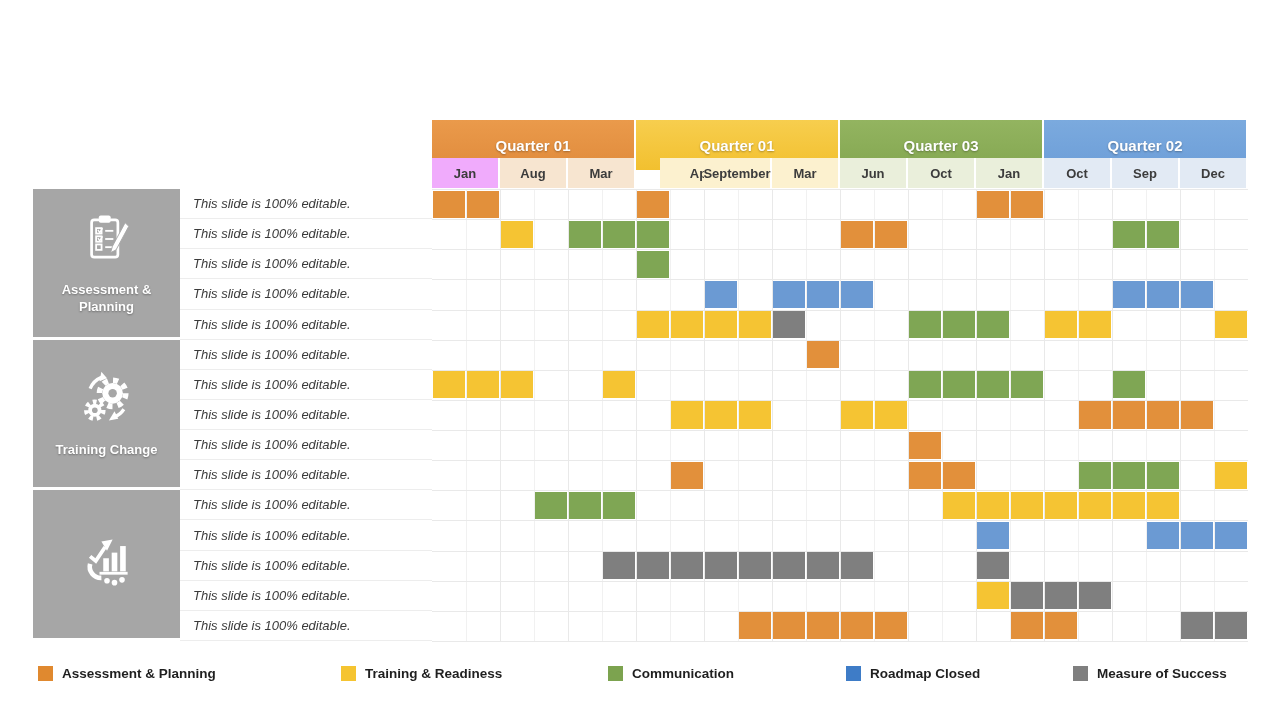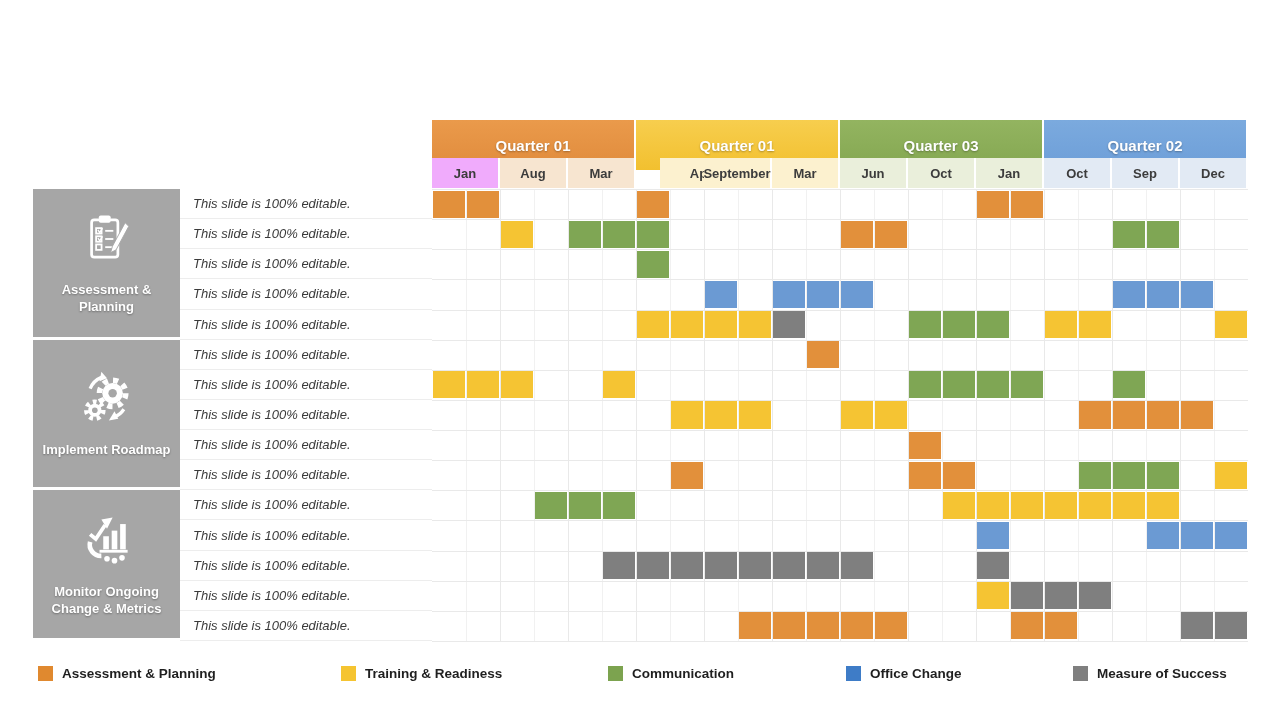--- a/index.html
+++ b/index.html
@@ -96,36 +96,35 @@
             <g transform="translate(19,45)">
               <circle r="9" fill="none" stroke="#fff" stroke-width="5" stroke-dasharray="4 4"></circle>
               <circle r="7" fill="#fff"></circle>
               <circle r="3" fill="#a6a6a6"></circle>
             </g>
             <path d="M14 22 A 22 22 0 0 1 26 10" fill="none" stroke="#fff" stroke-width="3.5"></path>
             <polygon points="26,4 32,11 24,14" fill="#fff"></polygon>
             <path d="M50 44 A 20 20 0 0 1 40 52" fill="none" stroke="#fff" stroke-width="3.5"></path>
             <polygon points="34,56 40,46 44,54" fill="#fff"></polygon>
           </svg></div>
-        <div class="group-label">Implement Roadmap</div>
+        <div class="group-label">Training Change</div>
       </div>
       <div class="group-block" style="top: 490.333px; height: 147.667px;">
         <div class="group-icon"><svg width="60" height="60" viewBox="0 0 64 64">
             <rect x="28" y="28" width="6" height="14" fill="#fff"></rect>
             <rect x="37" y="22" width="6" height="20" fill="#fff"></rect>
             <rect x="46" y="15" width="6" height="27" fill="#fff"></rect>
             <line x1="24" y1="44" x2="54" y2="44" stroke="#fff" stroke-width="3"></line>
             <path d="M14 26l6 5 10-15" fill="none" stroke="#fff" stroke-width="4"></path>
             <polygon points="26,10 38,8 32,20" fill="#fff"></polygon>
             <path d="M14 34a12 12 0 0 0 12 15" fill="none" stroke="#fff" stroke-width="5"></path>
             <circle cx="32" cy="52" r="3" fill="#fff"></circle>
             <circle cx="40" cy="54" r="3" fill="#fff"></circle>
             <circle cx="48" cy="51" r="3" fill="#fff"></circle>
           </svg></div>
-        <div class="group-label">Monitor Ongoing Change &amp; Metrics</div>
       </div>
     </div>
   <div id="labels">
       <div class="row-label" style="top: 189px; height: 30.1333px;">This slide is 100% editable.</div>
       <div class="row-label" style="top: 219.133px; height: 30.1333px;">This slide is 100% editable.</div>
       <div class="row-label" style="top: 249.267px; height: 30.1333px;">This slide is 100% editable.</div>
       <div class="row-label" style="top: 279.4px; height: 30.1333px;">This slide is 100% editable.</div>
       <div class="row-label" style="top: 309.533px; height: 30.1333px;">This slide is 100% editable.</div>
       <div class="row-label" style="top: 339.667px; height: 30.1333px;">This slide is 100% editable.</div>
       <div class="row-label" style="top: 369.8px; height: 30.1333px;">This slide is 100% editable.</div>
@@ -282,20 +281,20 @@
       <div class="legend-item" style="left: 341px; top: 666px;">
         <div class="legend-swatch" style="background: rgb(245, 196, 49);"></div>
         <div class="legend-label">Training &amp; Readiness</div>
       </div>
       <div class="legend-item" style="left: 608px; top: 666px;">
         <div class="legend-swatch" style="background: rgb(124, 163, 79);"></div>
         <div class="legend-label">Communication</div>
       </div>
       <div class="legend-item" style="left: 846px; top: 666px;">
         <div class="legend-swatch" style="background: rgb(62, 124, 199);"></div>
-        <div class="legend-label">Office Change</div>
+        <div class="legend-label">Roadmap Closed</div>
       </div>
       <div class="legend-item" style="left: 1073px; top: 666px;">
         <div class="legend-swatch" style="background: rgb(127, 127, 127);"></div>
         <div class="legend-label">Measure of Success</div>
       </div>
     </div>
 </div>
 
 </body></html>

